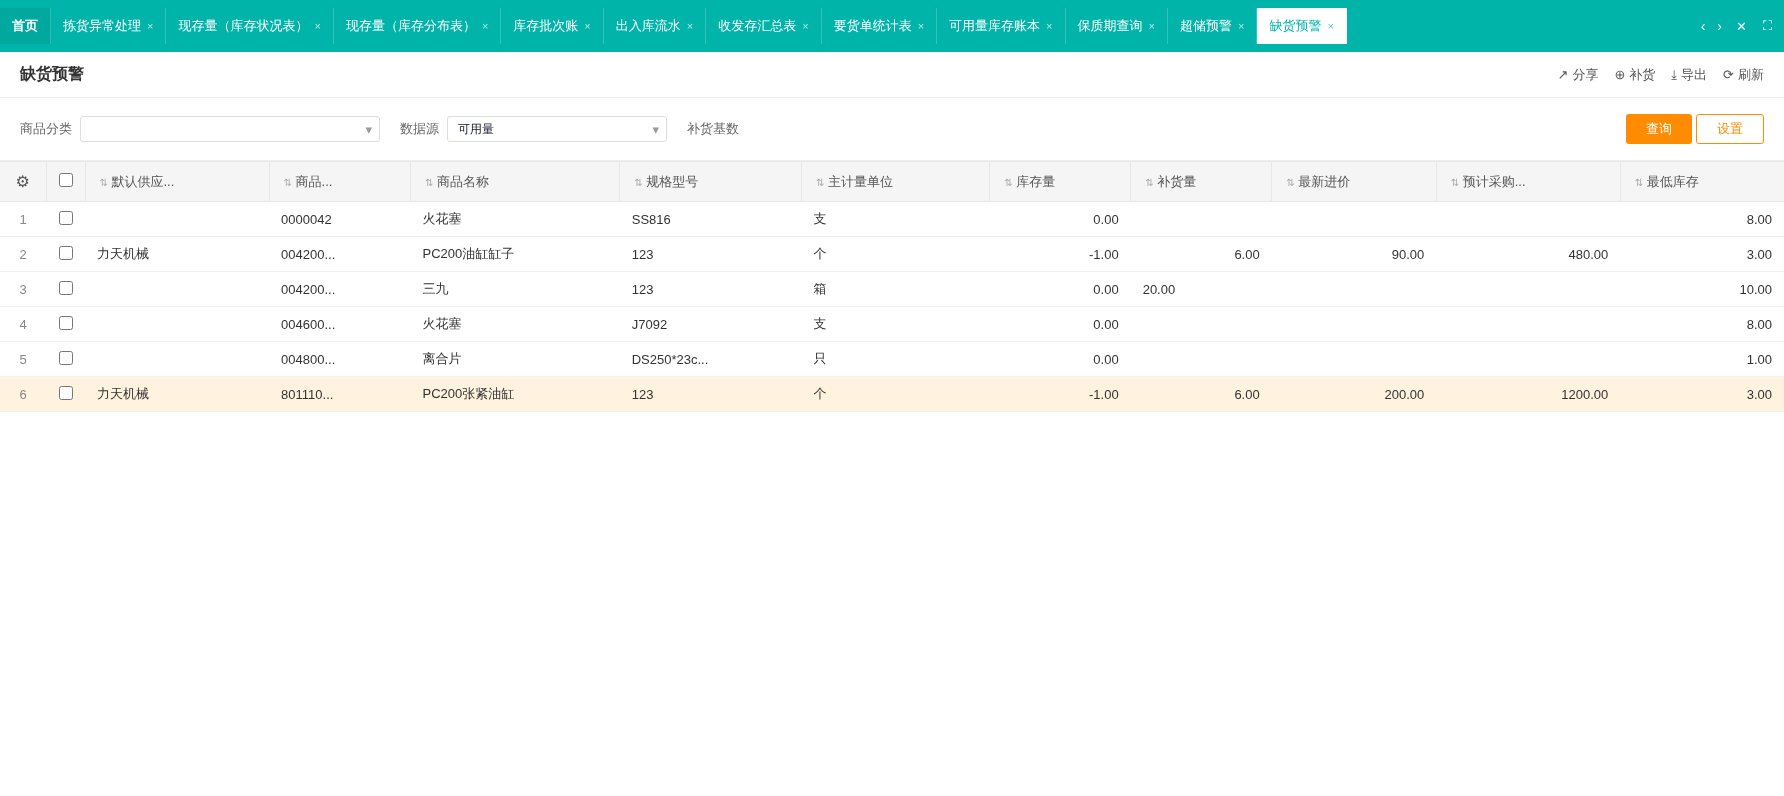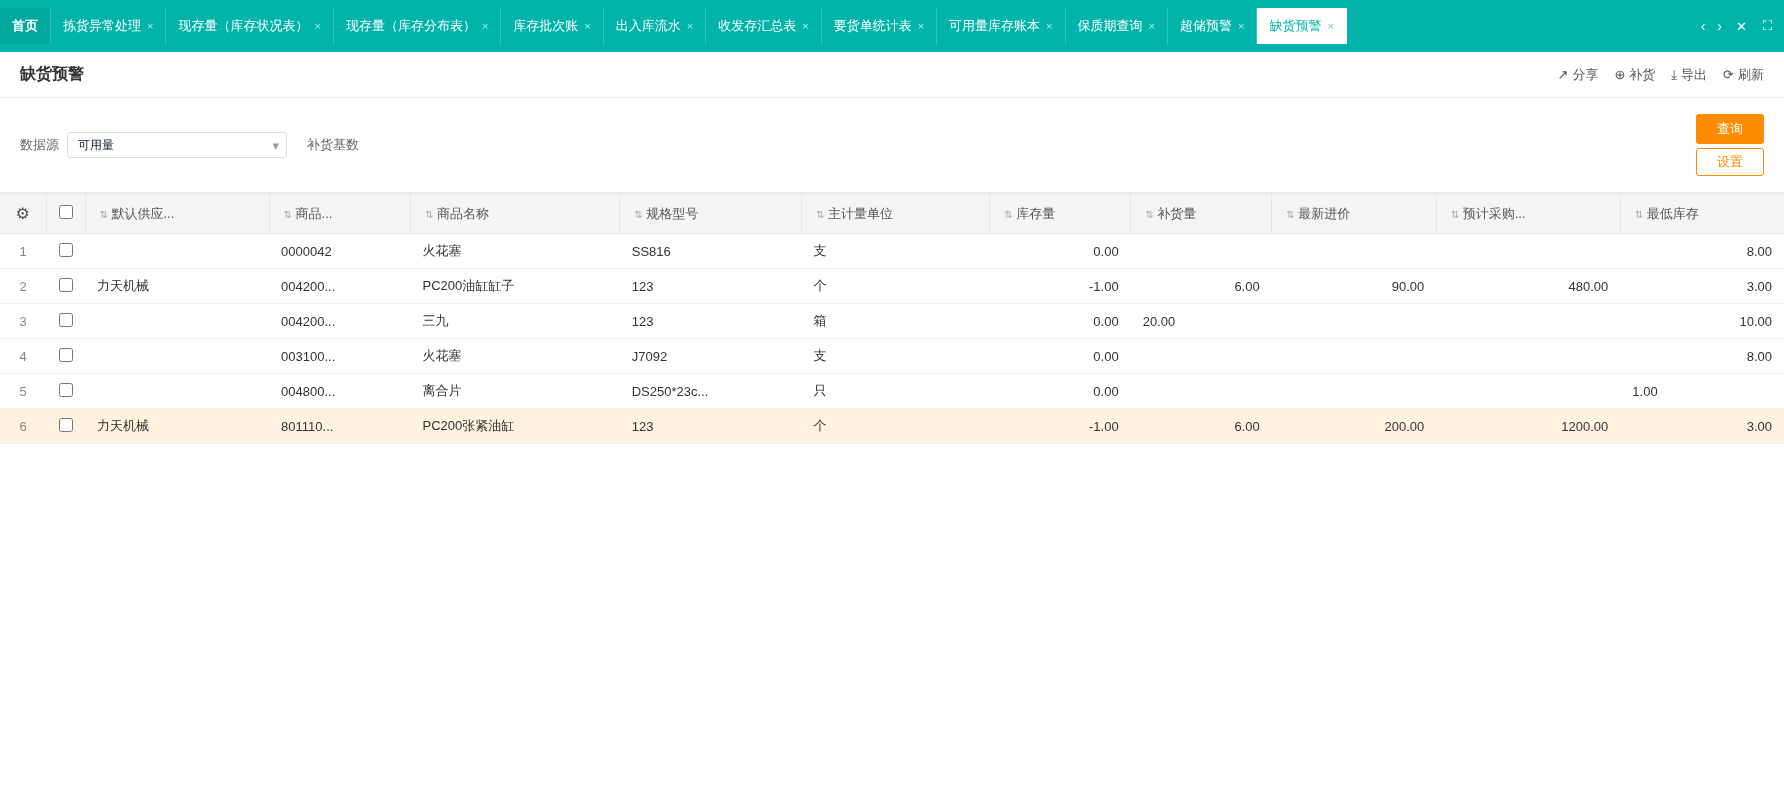--- a/index.html
+++ b/index.html
@@ -138,21 +138,21 @@
       position: absolute;
       right: 8px;
       top: 50%;
       transform: translateY(-50%);
       color: #999;
       pointer-events: none;
     }
     .filter-actions {
       margin-left: auto;
       display: flex;
-      flex-direction: column;
+      flex-direction: row;
       gap: 4px;
     }
     .btn-query {
       background: #ff8c00;
       color: #fff;
       border: none;
       padding: 6px 20px;
       border-radius: 3px;
       cursor: pointer;
       font-size: 13px;
@@ -273,20 +273,28 @@
         <span>导出</span>
       </div>
       <div class="header-action-item">
         <span>⟳</span>
         <span>刷新</span>
       </div>
     </div>
   </div>
 
   <div class="filter-bar">
+    <div class="filter-group">
+      <span class="filter-label">商品分类</span>
+      <div class="filter-select-wrapper">
+        <select class="filter-select" style="min-width:300px;">
+          <option value=""></option>
+        </select>
+      </div>
+    </div>
 
     <div class="filter-group">
       <span class="filter-label">数据源</span>
       <div class="filter-select-wrapper">
         <select class="filter-select" style="min-width:220px;">
           <option value="可用量">可用量</option>
         </select>
       </div>
     </div>
 
@@ -358,21 +366,21 @@
             <td style="text-align: right;">0.00</td>
             <td style="">20.00</td>
             <td style="text-align: right;"></td>
             <td style="text-align: right;"></td>
             <td style="text-align: right;">10.00</td>
           </tr>
           <tr>
             <td class="row-num">4</td>
             <td class="td-center"><input type="checkbox" style=""></td>
             <td></td>
-            <td>003100...</td>
+            <td>004600...</td>
             <td>火花塞</td>
             <td>J7092</td>
             <td>支</td>
             <td style="text-align: right;">0.00</td>
             <td style="text-align: right;"></td>
             <td style="text-align: right;"></td>
             <td style="text-align: right;"></td>
             <td style="text-align: right;">8.00</td>
           </tr>
           <tr>
@@ -380,21 +388,21 @@
             <td class="td-center"><input type="checkbox" style=""></td>
             <td></td>
             <td>004800...</td>
             <td>离合片</td>
             <td>DS250*23c...</td>
             <td>只</td>
             <td style="text-align: right;">0.00</td>
             <td style="text-align: right;"></td>
             <td style="text-align: right;"></td>
             <td style="text-align: right;"></td>
-            <td style="text-align: left;">1.00</td>
+            <td style="text-align: right;">1.00</td>
           </tr>
           <tr class="row-highlighted">
             <td class="row-num">6</td>
             <td class="td-center"><input type="checkbox" style=""></td>
             <td>力天机械</td>
             <td>801110...</td>
             <td>PC200张紧油缸</td>
             <td>123</td>
             <td>个</td>
             <td style="text-align: right;">-1.00</td>

